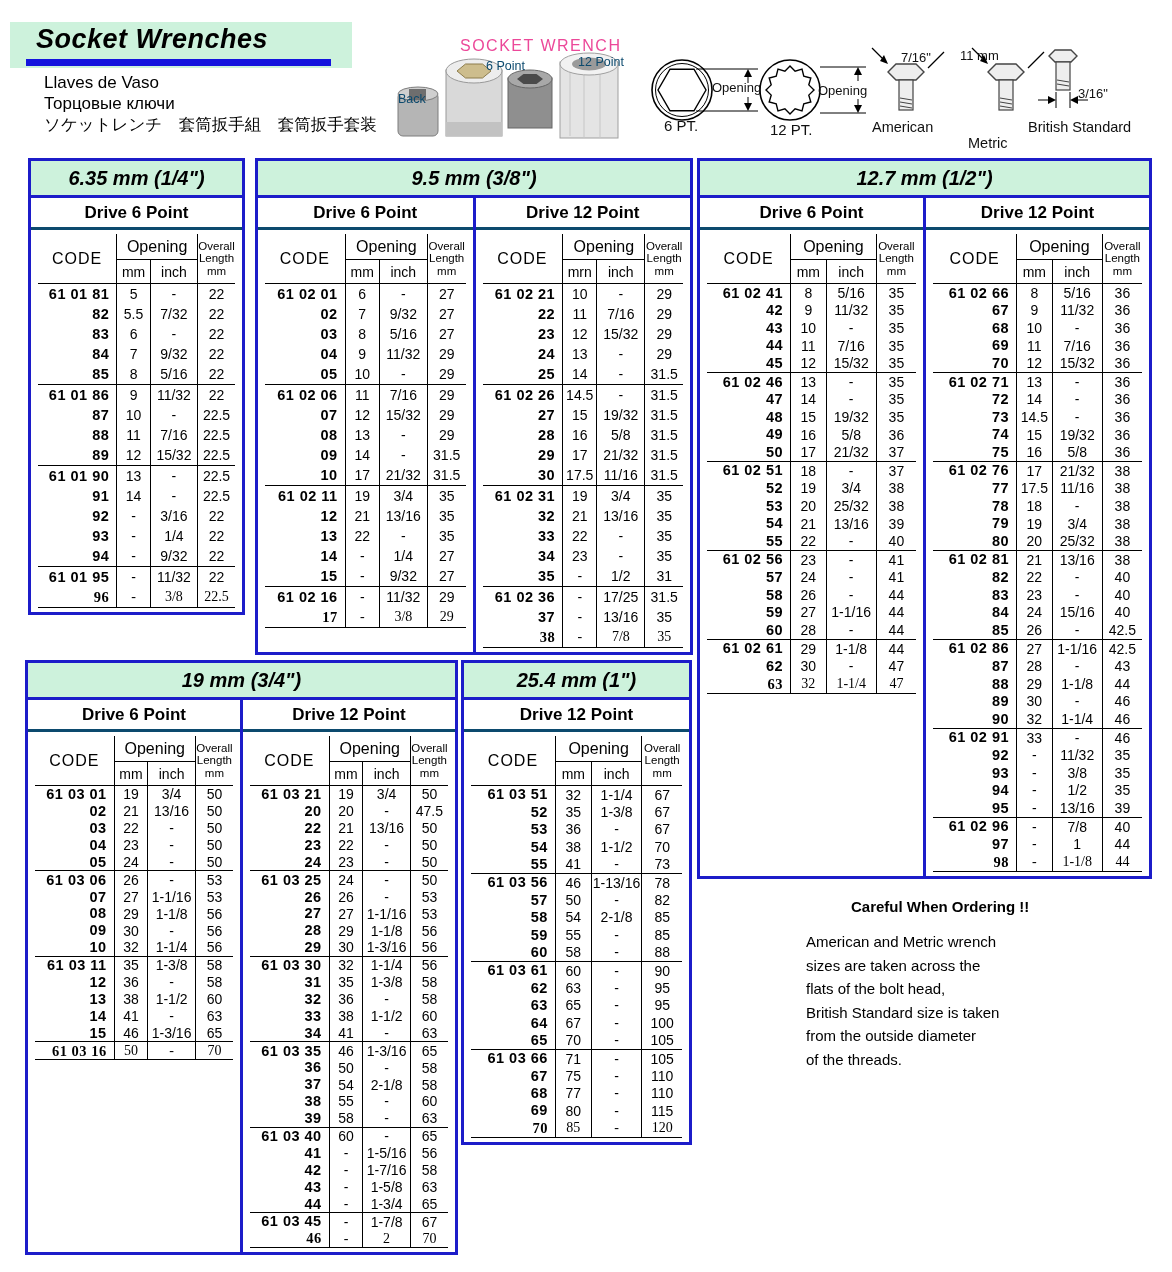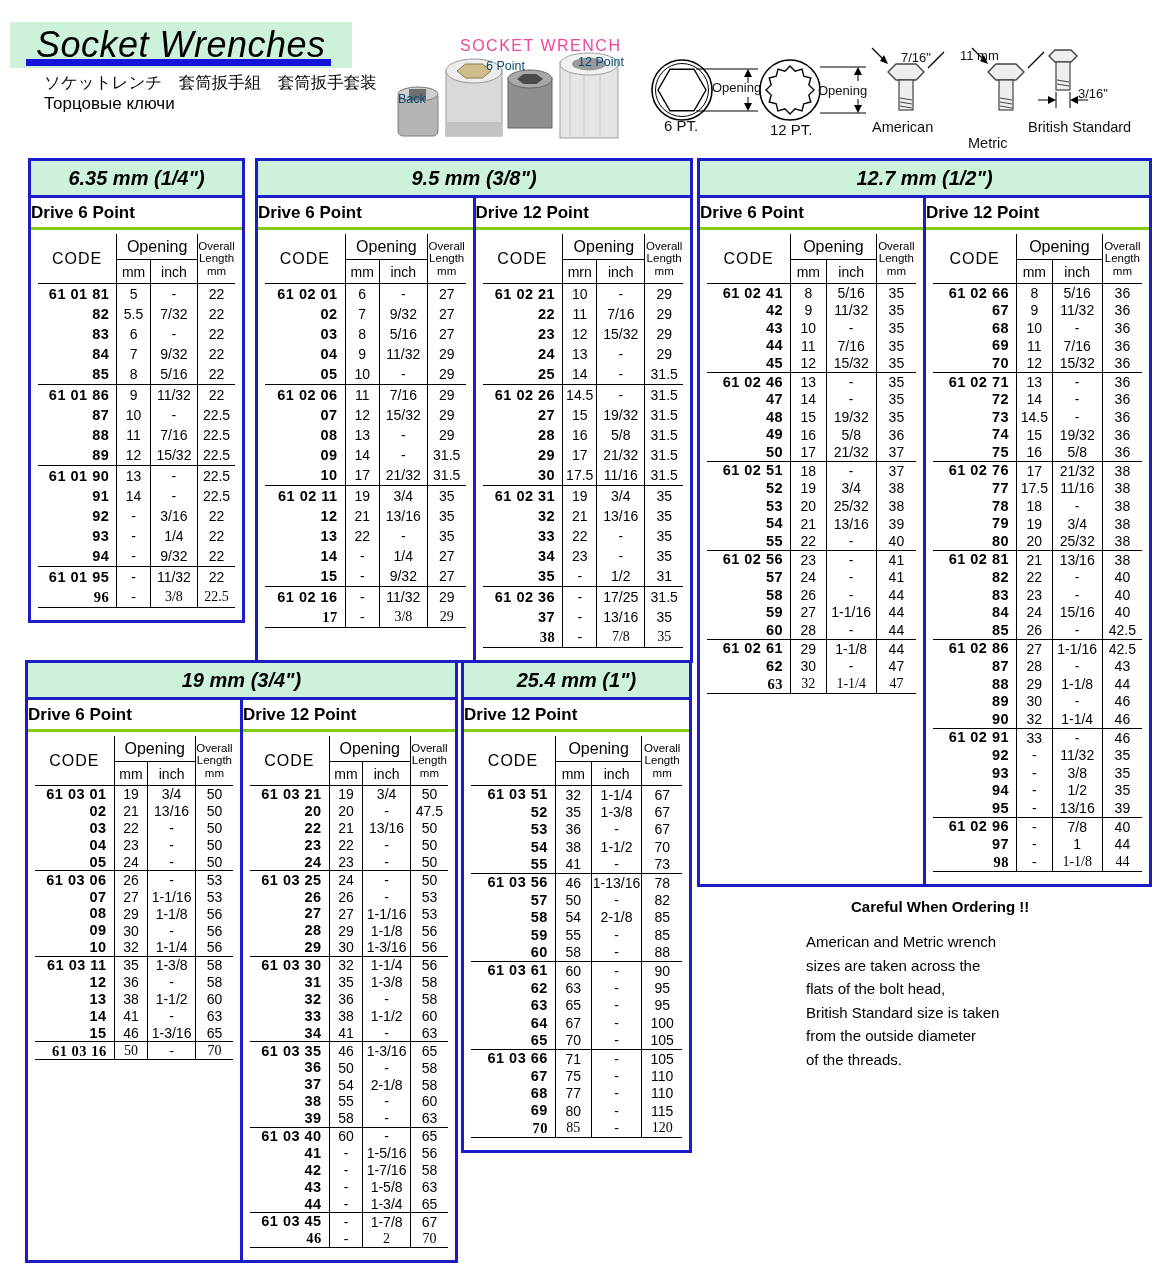--- a/index.html
+++ b/index.html
@@ -3,40 +3,40 @@
 <meta charset="utf-8">
 <style>
   html,body{margin:0;padding:0;}
   body{
     width:1172px;height:1272px;position:relative;background:#ffffff;
     font-family:"Liberation Sans", sans-serif;color:#000;overflow:hidden;
   }
   .abs{position:absolute;}
   
   .banner{position:absolute;left:10px;top:22px;width:342px;height:46px;background:#cdf2dc;}
-  .banner-title{position:absolute;left:26px;top:2px;font-size:36px;font-weight:normal;font-style:italic;letter-spacing:0.5px;}
+  .banner-title{position:absolute;left:26px;top:2px;font-size:27px;font-weight:bold;font-style:italic;letter-spacing:0.5px;}
   .banner-bar{position:absolute;left:16px;top:37px;width:305px;height:7px;background:#1414dd;}
   .subtitle{font-size:17px;line-height:21px;white-space:pre;}
   .photo-caption{font-size:16px;letter-spacing:1.5px;color:#ec4899;}
   .small-label{font-size:12.5px;color:#0c4a6e;}
   .diagram-label{font-size:15px;color:#111;}
   .dim-label{font-size:13px;color:#111;}
   .std-label{font-size:14.5px;color:#111;}
   
   .note-heading{font-size:15px;font-weight:bold;margin-left:38px;}
   .note-line{font-size:15px;line-height:23.5px;}
   
   .cat{position:absolute;border:3px solid #1c1cc9;background:#fff;}
   .cat-title{background:#cdf2dc;border-bottom:3px solid #1c1cc9;text-align:center;
     font-weight:bold;font-style:italic;font-size:20px;height:34px;line-height:34px;}
   .sections{display:flex;align-items:stretch;}
   .section{flex:1;min-width:0;}
   .section + .section{border-left:3px solid #1c1cc9;}
-  .drive{font-weight:bold;font-size:17px;height:29px;line-height:29px;border-bottom:3px solid #84cc16;}
-  .gridwrap{padding:4px 7px 12px 7px;}
+  .drive{text-align:center;font-weight:bold;font-size:17px;height:29px;line-height:29px;border-bottom:3px solid #0c4a6e;}
+  .gridwrap{padding:4px 7px 4px 7px;}
   table.grid-table{border-collapse:collapse;width:100%;table-layout:fixed;}
   .grid-table th{font-weight:normal;padding:0;}
   .grid-table .h-code{font-size:16px;letter-spacing:1px;border-right:1px solid #000;border-bottom:1px solid #000;}
   .grid-table .h-opening{font-size:16px;height:25px;border-right:1px solid #000;border-bottom:1px solid #000;}
   .grid-table .h-mm,.grid-table .h-inch{font-size:14px;height:23px;border-bottom:1px solid #000;}
   .grid-table .h-mm{border-right:1px solid #000;}
   .grid-table .h-inch{border-right:1px solid #000;}
   .grid-table .h-len{font-size:11.5px;line-height:12.5px;border-bottom:1px solid #000;}
   .grid-table td{height:var(--rh,19px);font-size:14px;text-align:center;padding:0;line-height:1;}
   .grid-table .c-code{text-align:right;font-weight:bold;padding-right:7px;font-size:14.5px;letter-spacing:0.5px;border-right:1px solid #000;}
@@ -48,22 +48,23 @@
 </style>
 </head>
 <body>
 
 <div class="banner">
   <div class="banner-title">Socket Wrenches</div>
   <div class="banner-bar"></div>
 </div>
 
 <div class="abs" style="left:44px;top:72px;">
+  <div class="subtitle">Llaves de Vaso</div>
+  <div class="subtitle">Торцовые ключи</div>
   <div class="subtitle" style="font-size:16.5px;">ソケットレンチ　套筒扳手組　套筒扳手套装</div>
-  <div class="subtitle">Торцовые ключи</div>
 </div>
 
 <div class="abs photo-caption" style="left:460px;top:37px;">SOCKET WRENCH</div>
 <svg class="abs" style="left:388px;top:46px;" width="262" height="100" viewBox="0 0 262 100">
 
   <rect x="10" y="46" width="40" height="44" rx="5" fill="#b5b5b5" stroke="#7d7d7d"></rect>
   <ellipse cx="30" cy="48" rx="20" ry="7" fill="#cfcfcf" stroke="#7d7d7d"></ellipse>
   <rect x="21" y="43" width="17" height="11" fill="#6e6e6e"></rect>
 
   <rect x="58" y="24" width="56" height="66" fill="#d9d9d9" stroke="#9a9a9a"></rect>

